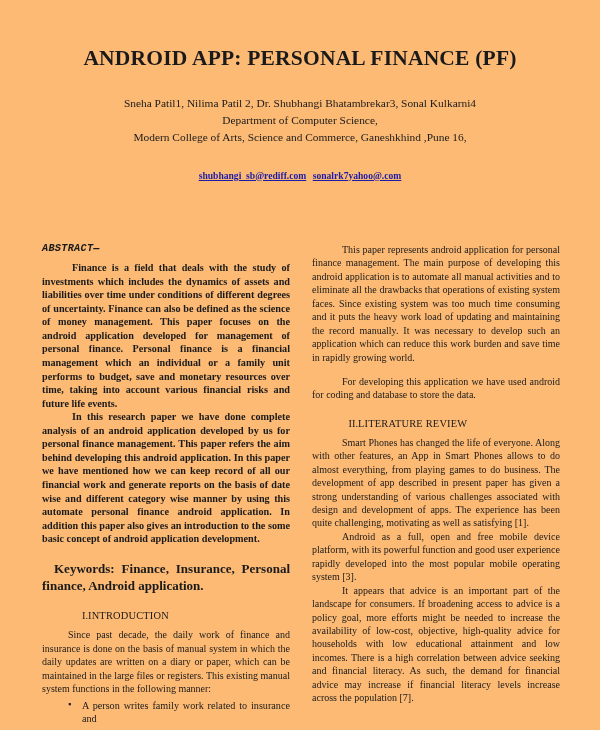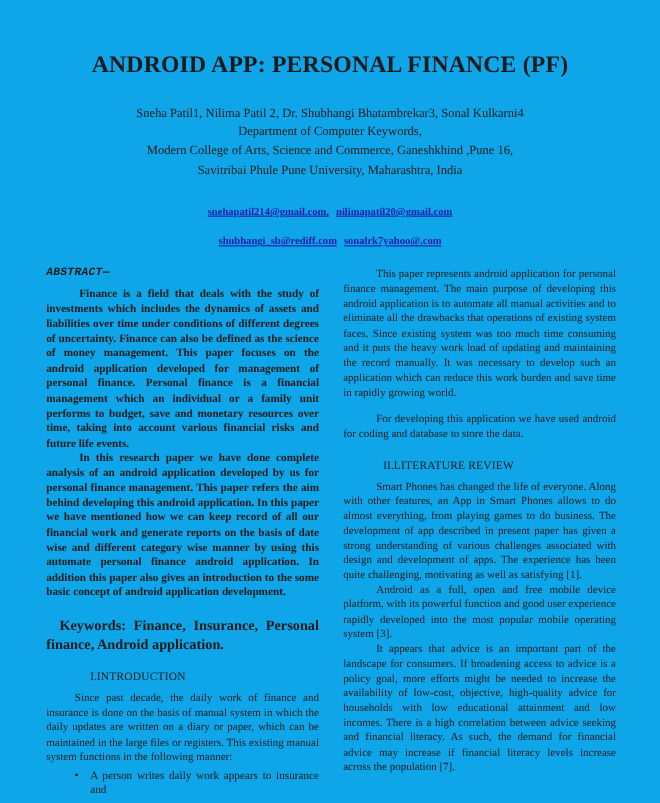--- a/index.html
+++ b/index.html
@@ -13,21 +13,21 @@
     overflow: hidden;
     font-family: "Liberation Serif", "DejaVu Serif", serif;
     color: #1a1a1a;
   }
   .page {
     position: relative;
     width: 600px;
     height: 730px;
     box-sizing: border-box;
     padding: 0;
-    background: #0ea5e9;
+    background: #fdba74;
   }
 
   
   .title {
     text-align: center;
     font-size: 21.5px;
     font-weight: bold;
     letter-spacing: 0.2px;
     margin: 0;
     padding: 46px 30px 0 30px;
@@ -165,30 +165,25 @@
 </style>
 </head>
 <body>
 
 <div class="page">
 
   <h1 class="title">ANDROID APP: PERSONAL FINANCE (PF)</h1>
 
   <div class="authors-block">
     <div>Sneha Patil1, Nilima Patil 2, Dr. Shubhangi Bhatambrekar3, Sonal Kulkarni4</div>
-    <div>Department of Computer Keywords,</div>
+    <div>Department of Computer Science,</div>
     <div>Modern College of Arts, Science and Commerce, Ganeshkhind ,Pune 16,</div>
-    <div>Savitribai Phule Pune University, Maharashtra, India</div>
   </div>
 
   <div class="emails">
-    <div class="row">
-      <a class="email-link" href="#">snehapatil214@gmail.com,</a>
-      <a class="email-link" href="#">nilimapatil20@gmail.com</a>
-    </div>
     <div class="row">
       <a class="email-link" href="#">shubhangi_sb@rediff.com</a>
       <a class="email-link" href="#">sonalrk7yahoo@.com</a>
     </div>
   </div>
 
   <div class="columns">
 
     <div class="col lcol">
       <div class="abstract-label">ABSTRACT—</div>
@@ -197,21 +192,21 @@
       <p class="keywords">Keywords: Finance, Insurance, Personal finance, Android application.</p>
 
       <div class="section-head">
         <span class="section-num">I.</span>
         <span class="section-title">INTRODUCTION</span>
       </div>
 
       <p class="body-just">Since past decade, the daily work of finance and insurance is done on the basis of manual system in which the daily updates are written on a diary or paper, which can be maintained in the large files or registers. This existing manual system functions in the following manner:</p>
 
       <ul class="bullets">
-        <li>A person writes daily work appears to insurance and</li>
+        <li>A person writes family work related to insurance and</li>
       </ul>
     </div>
 
     <div class="col rcol">
       <p class="body-just">This paper represents android application for personal finance management. The main purpose of developing this android application is to automate all manual activities and to eliminate all the drawbacks that operations of existing system faces. Since existing system was too much time consuming and it puts the heavy work load of updating and maintaining the record manually. It was necessary to develop such an application which can reduce this work burden and save time in rapidly growing world.</p>
       <p class="body-just spaced">For developing this application we have used android for coding and database to store the data.</p>
 
       <div class="section-head">
         <span class="section-num">II.</span>
         <span class="section-title">LITERATURE REVIEW</span>

